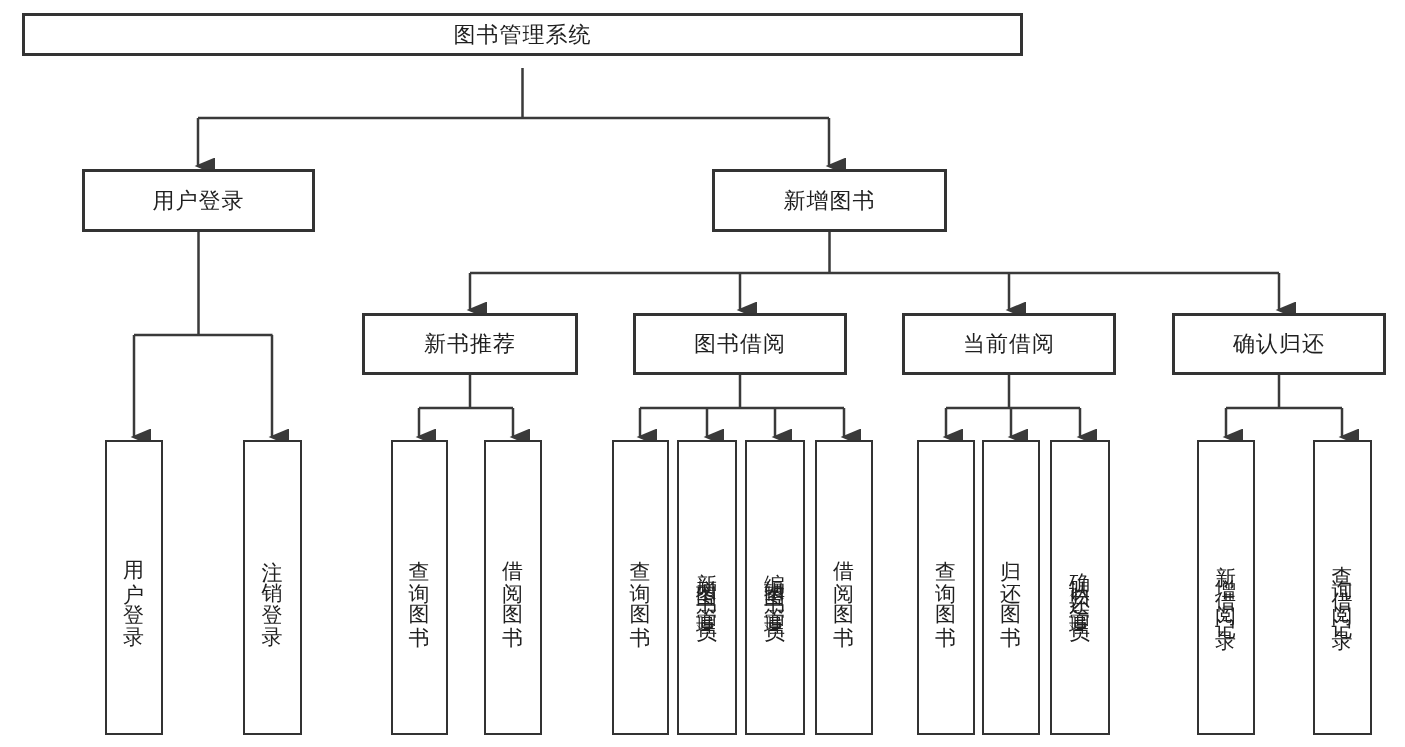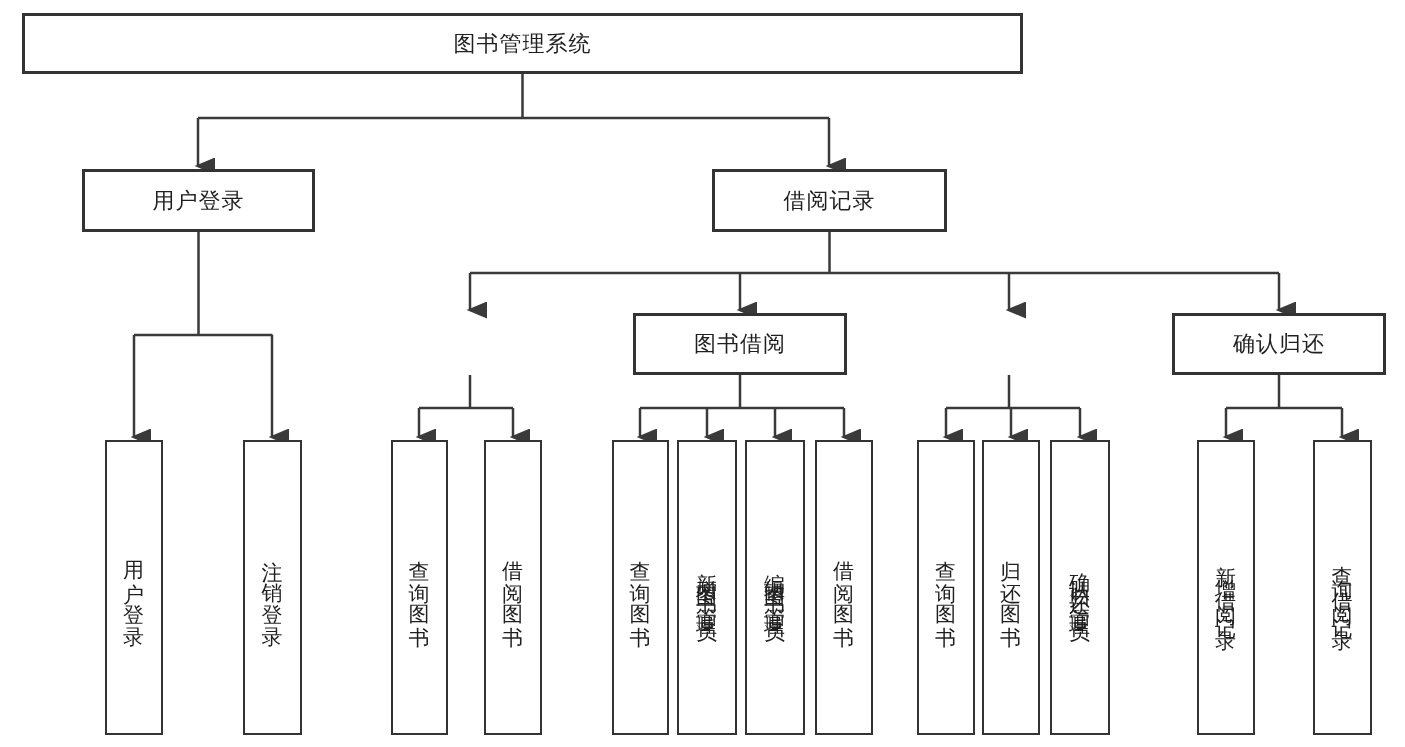--- a/index.html
+++ b/index.html
@@ -60,26 +60,28 @@
       <line x1="775" y1="408" x2="775" y2="437" marker-end="url(#arrow)"></line>
       <line x1="844" y1="408" x2="844" y2="437" marker-end="url(#arrow)"></line>
       <line x1="946" y1="408" x2="946" y2="437" marker-end="url(#arrow)"></line>
       <line x1="1011" y1="408" x2="1011" y2="437" marker-end="url(#arrow)"></line>
       <line x1="1080" y1="408" x2="1080" y2="437" marker-end="url(#arrow)"></line>
       <line x1="1226" y1="408" x2="1226" y2="437" marker-end="url(#arrow)"></line>
       <line x1="1342" y1="408" x2="1342" y2="437" marker-end="url(#arrow)"></line>
     </g>
   </svg>
 
-  <div class="node" style="left:22px;top:13px;width:1001px;height:61px">图书管理系统</div>
+  <div class="node" style="left:22px;top:13px;width:1001px;height:43px">图书管理系统</div>
 
   <div class="node" style="left:82px;top:169px;width:233px;height:63px">用户登录</div>
-  <div class="node" style="left:712px;top:169px;width:235px;height:63px">借阅记录</div>
+  <div class="node" style="left:712px;top:169px;width:235px;height:63px">新增图书</div>
 
+  <div class="node" style="left:362px;top:313px;width:216px;height:62px">新书推荐</div>
   <div class="node" style="left:633px;top:313px;width:214px;height:62px">图书借阅</div>
+  <div class="node" style="left:902px;top:313px;width:214px;height:62px">当前借阅</div>
   <div class="node" style="left:1172px;top:313px;width:214px;height:62px">确认归还</div>
 
   <div class="node leaf short" style="left:105px;width:58px">用户登录</div>
   <div class="node leaf short" style="left:243px;width:59px">注销登录</div>
 
   <div class="node leaf short" style="left:391px;width:57px">查询图书</div>
   <div class="node leaf short" style="left:484px;width:58px">借阅图书</div>
 
   <div class="node leaf short" style="left:612px;width:57px">查询图书</div>
   <div class="node leaf long" style="left:677px;width:60px">新增图书（管理员）</div>

